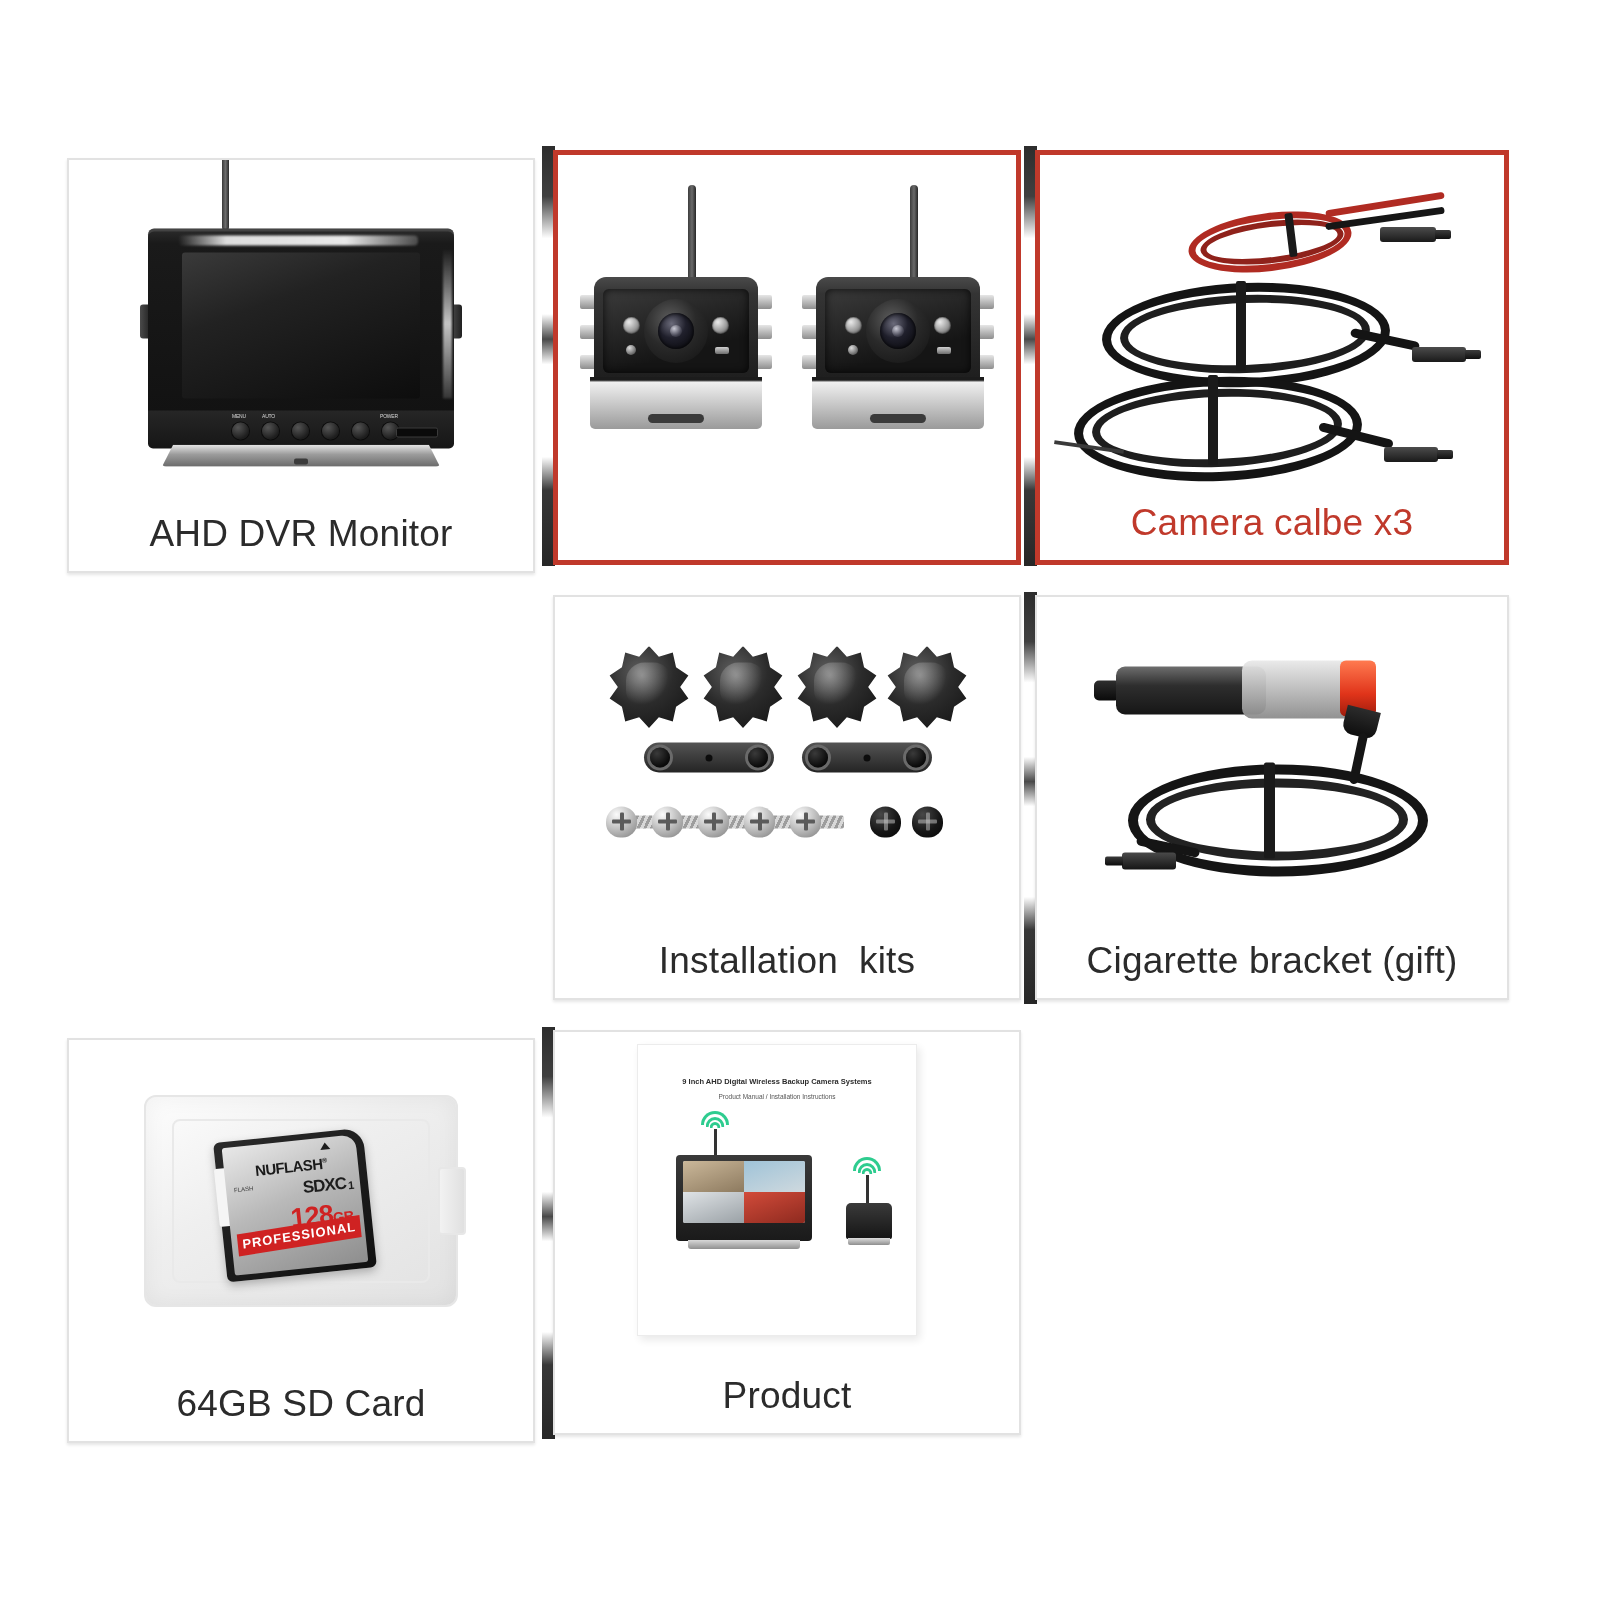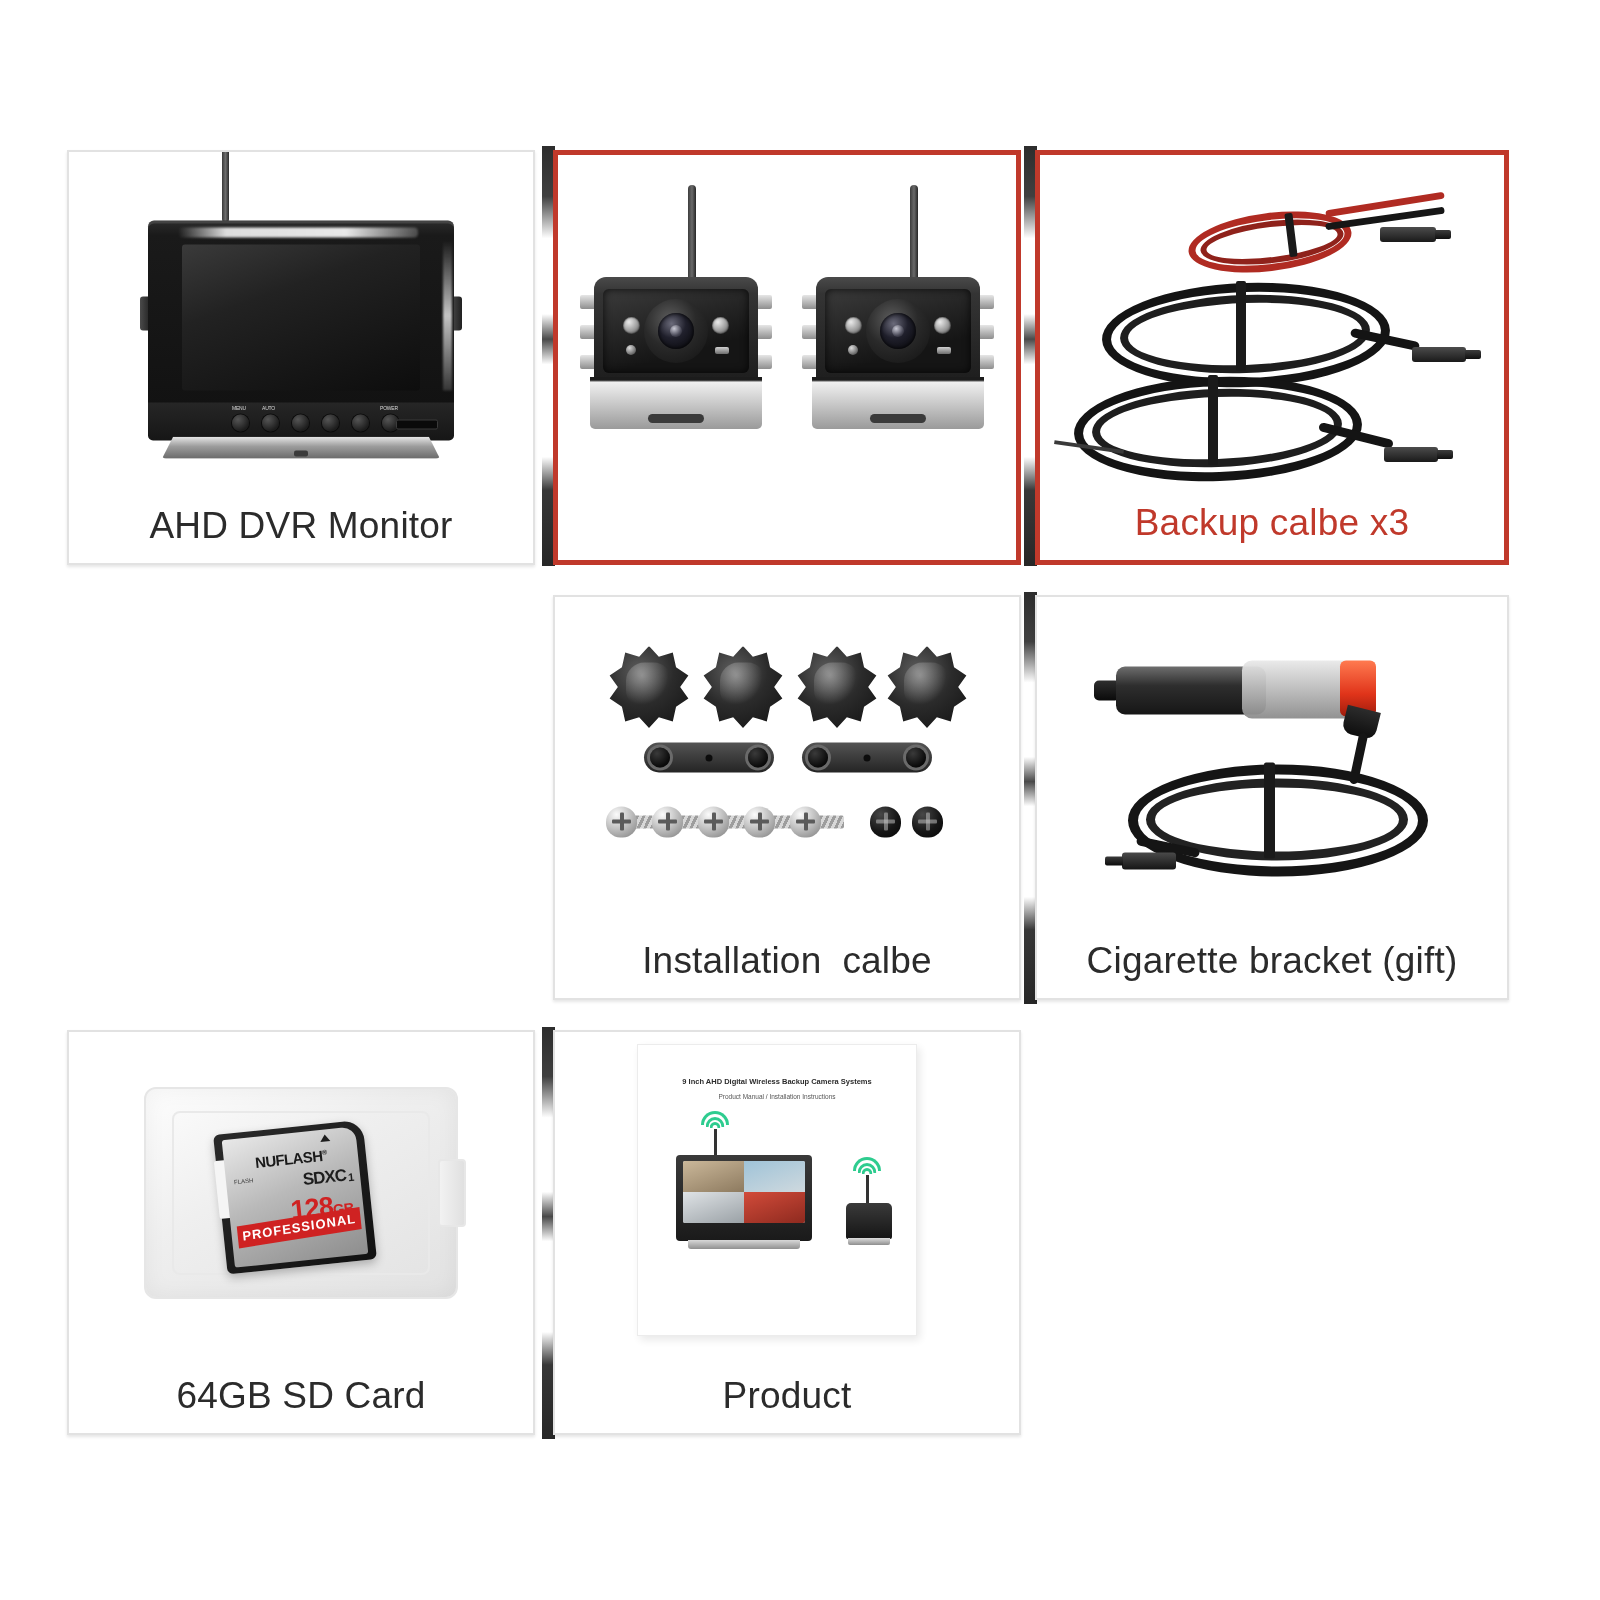--- a/index.html
+++ b/index.html
@@ -54,21 +54,21 @@
     bottom: 16px;
     text-align: center;
     font-size: 37px;
     color: #2b2b2b;
     letter-spacing: 0.2px;
     white-space: pre;
   }
   .panel-label.red { color: #c0392b; }
 
   
-  .c0 { left: 0px;   width: 468px; }
+  .c0 { left: 0px;   width: 468px; margin-top: 8px; }
   .c1 { left: 486px; width: 468px; }
   .c2 { left: 968px; width: 474px; }
   .r0 { top: 0px;   height: 415px; }
   .r1 { top: 445px; height: 405px; }
   .r2 { top: 880px; height: 405px; padding-left: 32px; }
 
   
   .seam {
     position: absolute;
     width: 13px;
@@ -447,21 +447,21 @@
           <div class="plug" style="left:372px; top:192px; width:54px;"></div>
 
           <div class="coil" style="left:34px; top:222px; width:270px; height:86px; border-width:9px; border-color:#141414; transform:rotate(-2deg);"></div>
           <div class="coil" style="left:52px; top:234px; width:234px; height:62px; border-width:8px; border-color:#1e1e1e; transform:rotate(-2deg);"></div>
           <div class="tie" style="left:168px; top:220px; width:10px; height:90px;"></div>
           <div style="position:absolute; left:278px; top:276px; width:76px; height:9px; background:#141414; transform:rotate(14deg); border-radius:5px;"></div>
           <div class="plug" style="left:344px; top:292px; width:54px;"></div>
           <div style="position:absolute; left:14px; top:290px; width:70px; height:4px; background:#3a3a3a; transform:rotate(8deg);"></div>
         </div>
       </div>
-      <div class="panel-label red">Backup calbe x3</div>
+      <div class="panel-label red">Camera calbe x3</div>
     </div>
 
 
     <div class="panel c1 r1">
       <div class="panel-art">
         <div class="kit">
           <div class="knob" style="left:6px;"></div>
           <div class="knob" style="left:100px;"></div>
           <div class="knob" style="left:194px;"></div>
           <div class="knob" style="left:284px;"></div>
@@ -509,21 +509,21 @@
                 <i class="cross-v"></i>
                 <i class="cross-h"></i>
               </div>
             <div class="screw black" style="left:310px;">
                 <i class="cross-v"></i>
                 <i class="cross-h"></i>
               </div>
           </div>
         </div>
       </div>
-      <div class="panel-label">Installation  calbe</div>
+      <div class="panel-label">Installation  kits</div>
     </div>
 
     <div class="panel c2 r1">
       <div class="panel-art">
         <div class="lighter">
           <div class="lt-tip"></div>
           <div class="lt-barrel"></div>
           <div class="lt-clear"></div>
           <div class="lt-cap"></div>
           <div class="lt-neck"></div>

